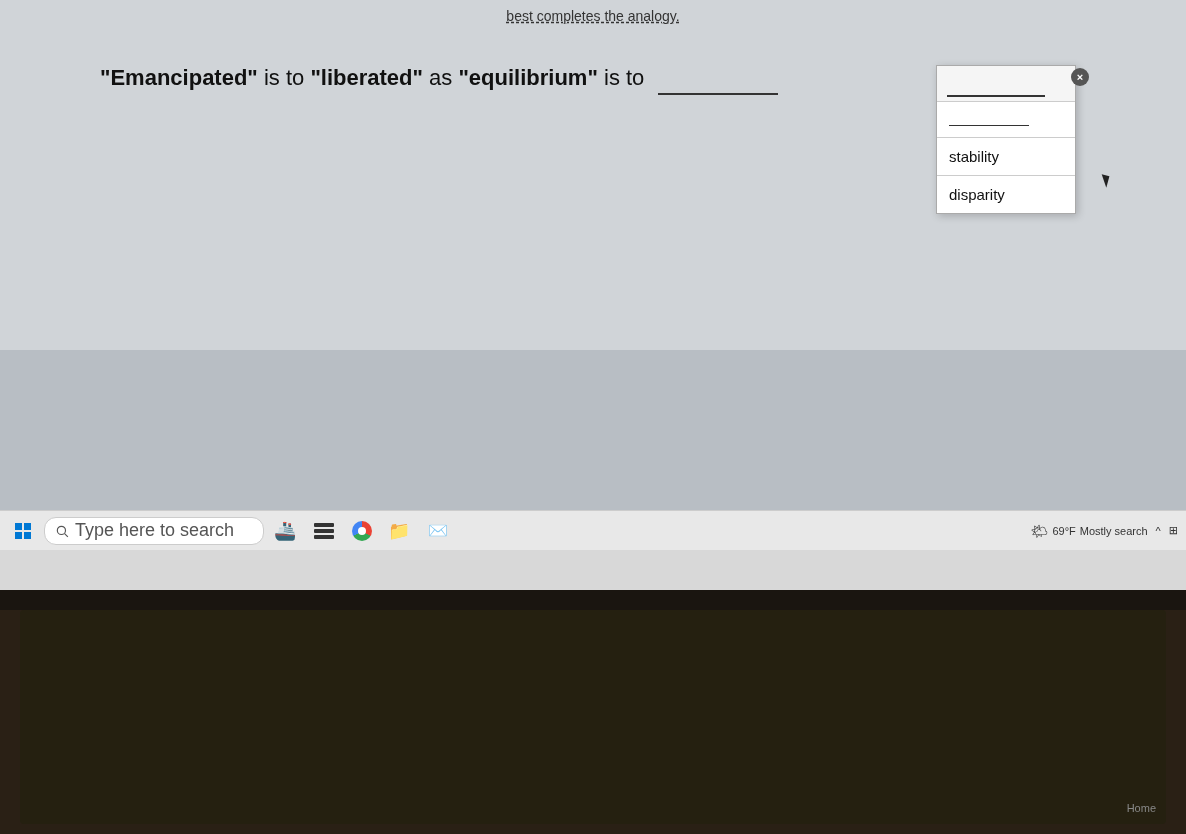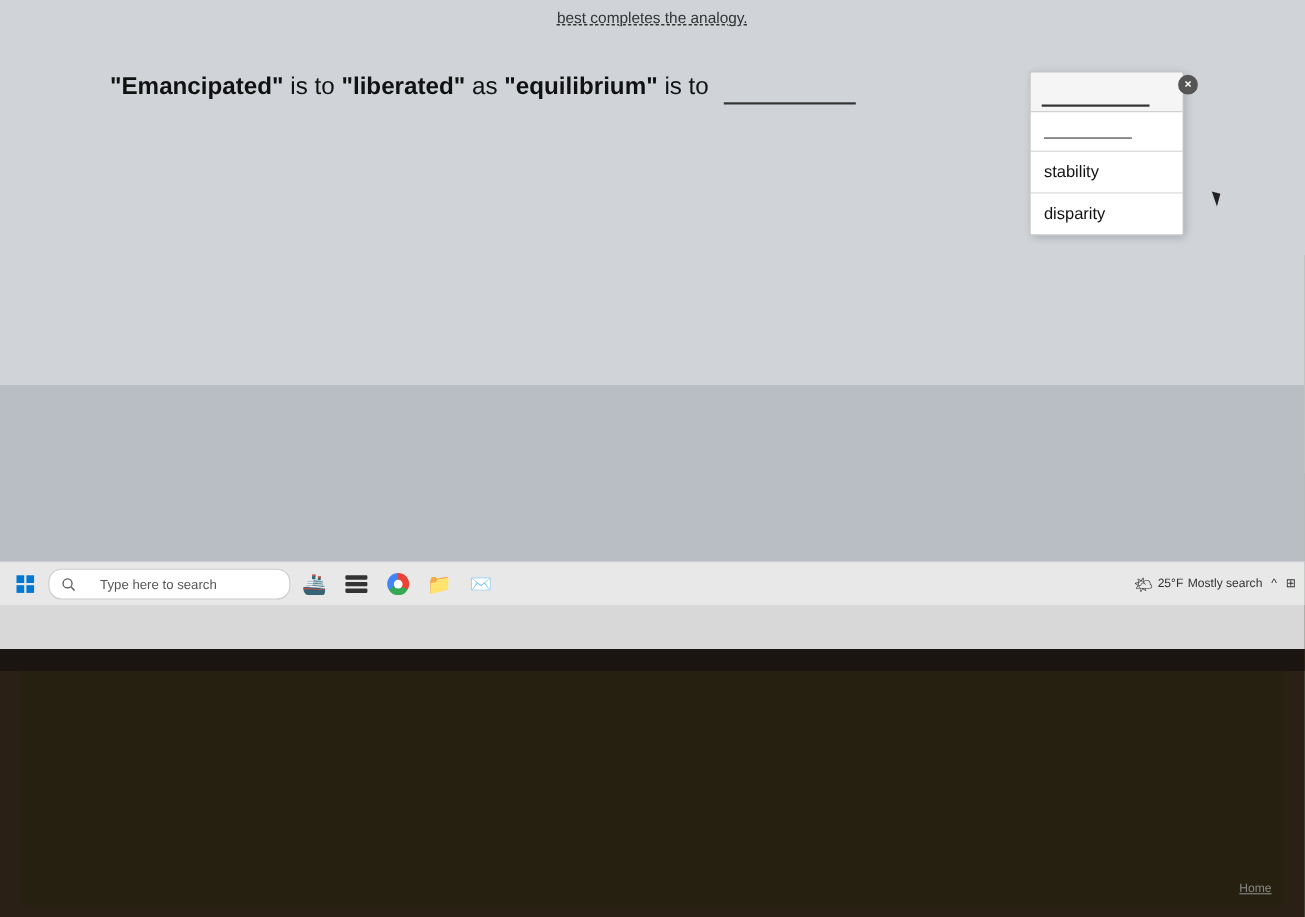--- a/index.html
+++ b/index.html
@@ -199,23 +199,22 @@
       height: 28px;
     }
 
     .search-icon-svg {
       width: 14px;
       height: 14px;
       color: #555;
     }
 
     .search-input-text {
-      font-size: 12px;
+      font-size: 18px;
       color: #555;
-      margin-left: 16px;
     }
 
     .taskbar-app {
       width: 32px;
       height: 32px;
       display: flex;
       align-items: center;
       justify-content: center;
       cursor: pointer;
       border-radius: 4px;
@@ -315,21 +314,20 @@
       border-radius: 4px;
       display: flex;
       align-items: flex-end;
       justify-content: flex-end;
       padding: 10px;
     }
 
     .home-key {
       font-size: 11px;
       color: #888;
-      text-decoration: underline;
     }
 
     
     .cursor {
       position: absolute;
       top: 175px;
       right: 78px;
       width: 0;
       height: 0;
       border-left: 8px solid transparent;
@@ -432,21 +430,21 @@
         <span class="folder-icon">📁</span>
       </div>
 
       <div class="taskbar-app">
         <span class="mail-icon">✉️</span>
       </div>
 
       <div class="taskbar-right">
         <div class="weather-info">
           <span class="weather-icon">🌤</span>
-          <span>25°F</span>
+          <span>69°F</span>
           <span>Mostly search</span>
         </div>
         <span>^</span>
         <span>⊞</span>
       </div>
 
     </div>
   </div>
 </div>
 

